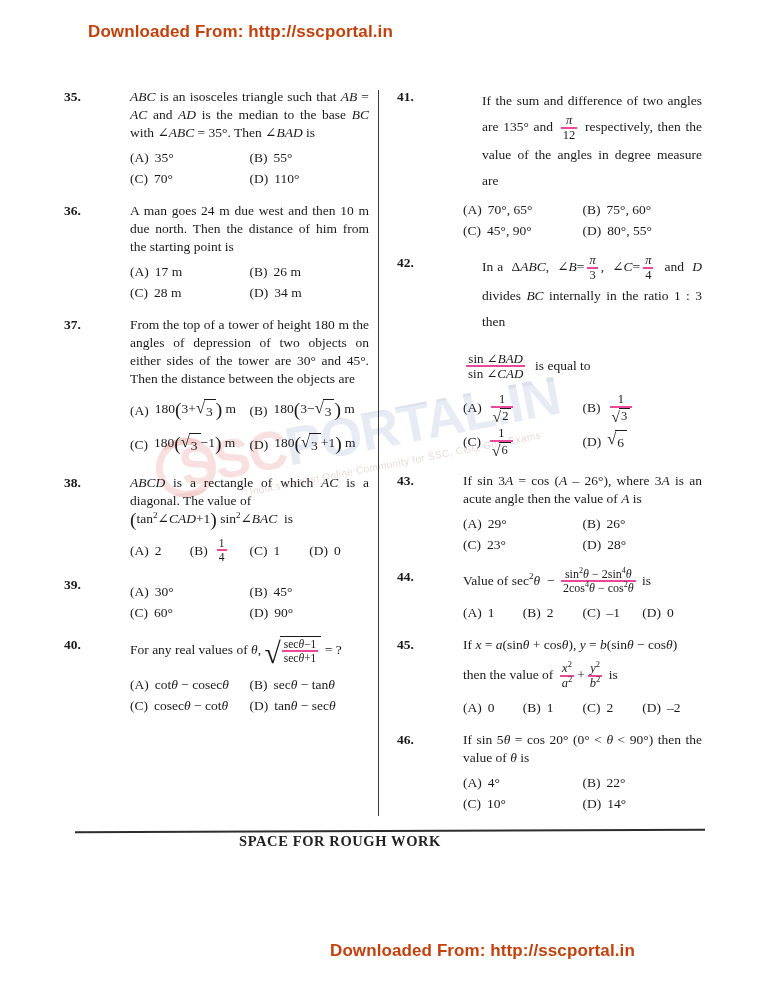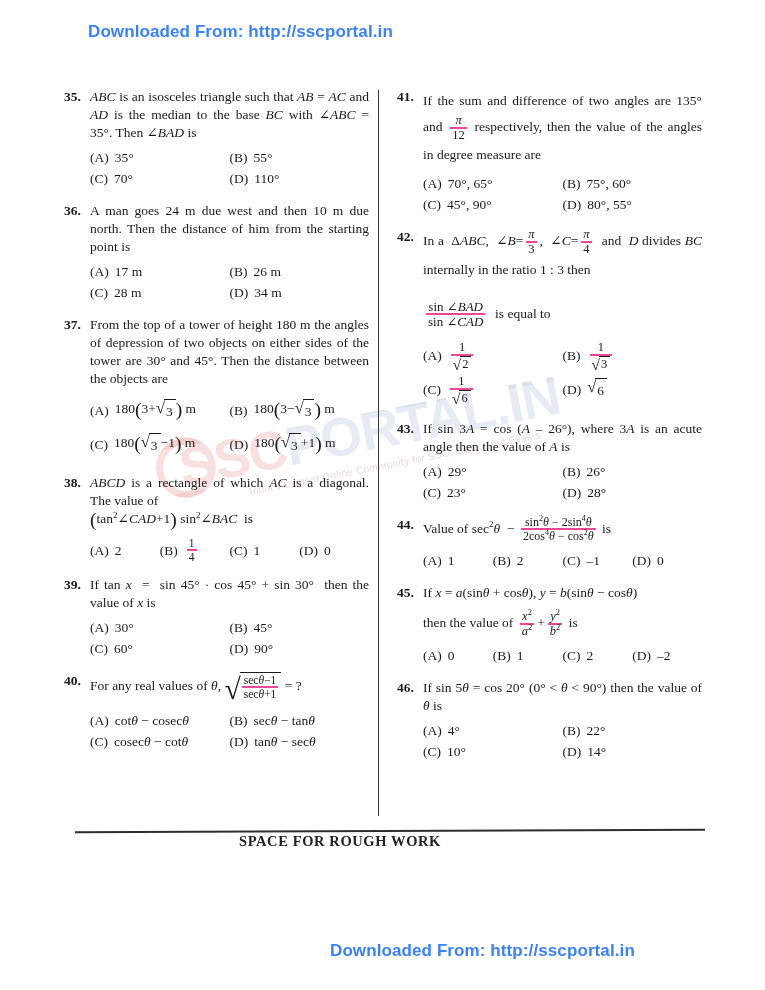--- a/index.html
+++ b/index.html
@@ -10,21 +10,21 @@
     width: 765px; height: 990px;
     position: relative;
     font-family: "Liberation Serif", "DejaVu Serif", serif;
     color: #1a1a1a;
     overflow: hidden;
   }
 
   
   .promo {
     position: absolute;
-    color: #3b82f6;
+    color: #c2410c;
     font-family: "Liberation Sans", sans-serif;
     font-size: 17px;
     font-weight: 700;
     letter-spacing: .1px;
     white-space: nowrap;
   }
   #promo-top { left: 88px; top: 22px; }
   #promo-bottom { left: 330px; top: 941px; }
 
   
@@ -43,37 +43,38 @@
   }
 
   .columns { display: flex; width: 100%; }
   .col { width: 305px; }
   .col.right { margin-left: 28px; }
 
   
   .q {
     display: flex;
     margin-bottom: 13px;
+    gap: 40px;
   }
   .q-num {
     width: 26px;
     flex: 0 0 26px;
     font-weight: 700;
     font-size: 13.5px;
     line-height: 18px;
     text-align: left;
   }
   .q-body { flex: 1 1 auto; }
   .q-text {
     font-size: 13.5px;
     line-height: 18px;
     text-align: justify;
     text-justify: inter-word;
   }
-  .q-text.tall { line-height: 26px; }
+  .q-text.tall { line-height: 26px; margin-left: 19px; }
 
   
   i.v { font-style: italic; }
 
   
   .opts {
     margin-top: 5px;
     font-size: 13.5px;
     line-height: 21px;
   }
@@ -340,21 +341,20 @@
                   <span>0</span>
                 </div>
             </div>
           </div>
         </div>
       </div>
 
       <div class="q">
         <div class="q-num">39.</div>
         <div class="q-body">
-          <div class="q-text">If tan <i class="v">x</i> &nbsp;=&nbsp; sin 45° · cos 45° + sin 30° &nbsp;then the value of <i class="v">x</i> is</div>
           <div class="opts two">
             <div class="opt-row">
               <div class="opt">
                   <span class="lbl">(A)</span>
                   <span>30°</span>
                 </div>
               <div class="opt">
                   <span class="lbl">(B)</span>
                   <span>45°</span>
                 </div>

